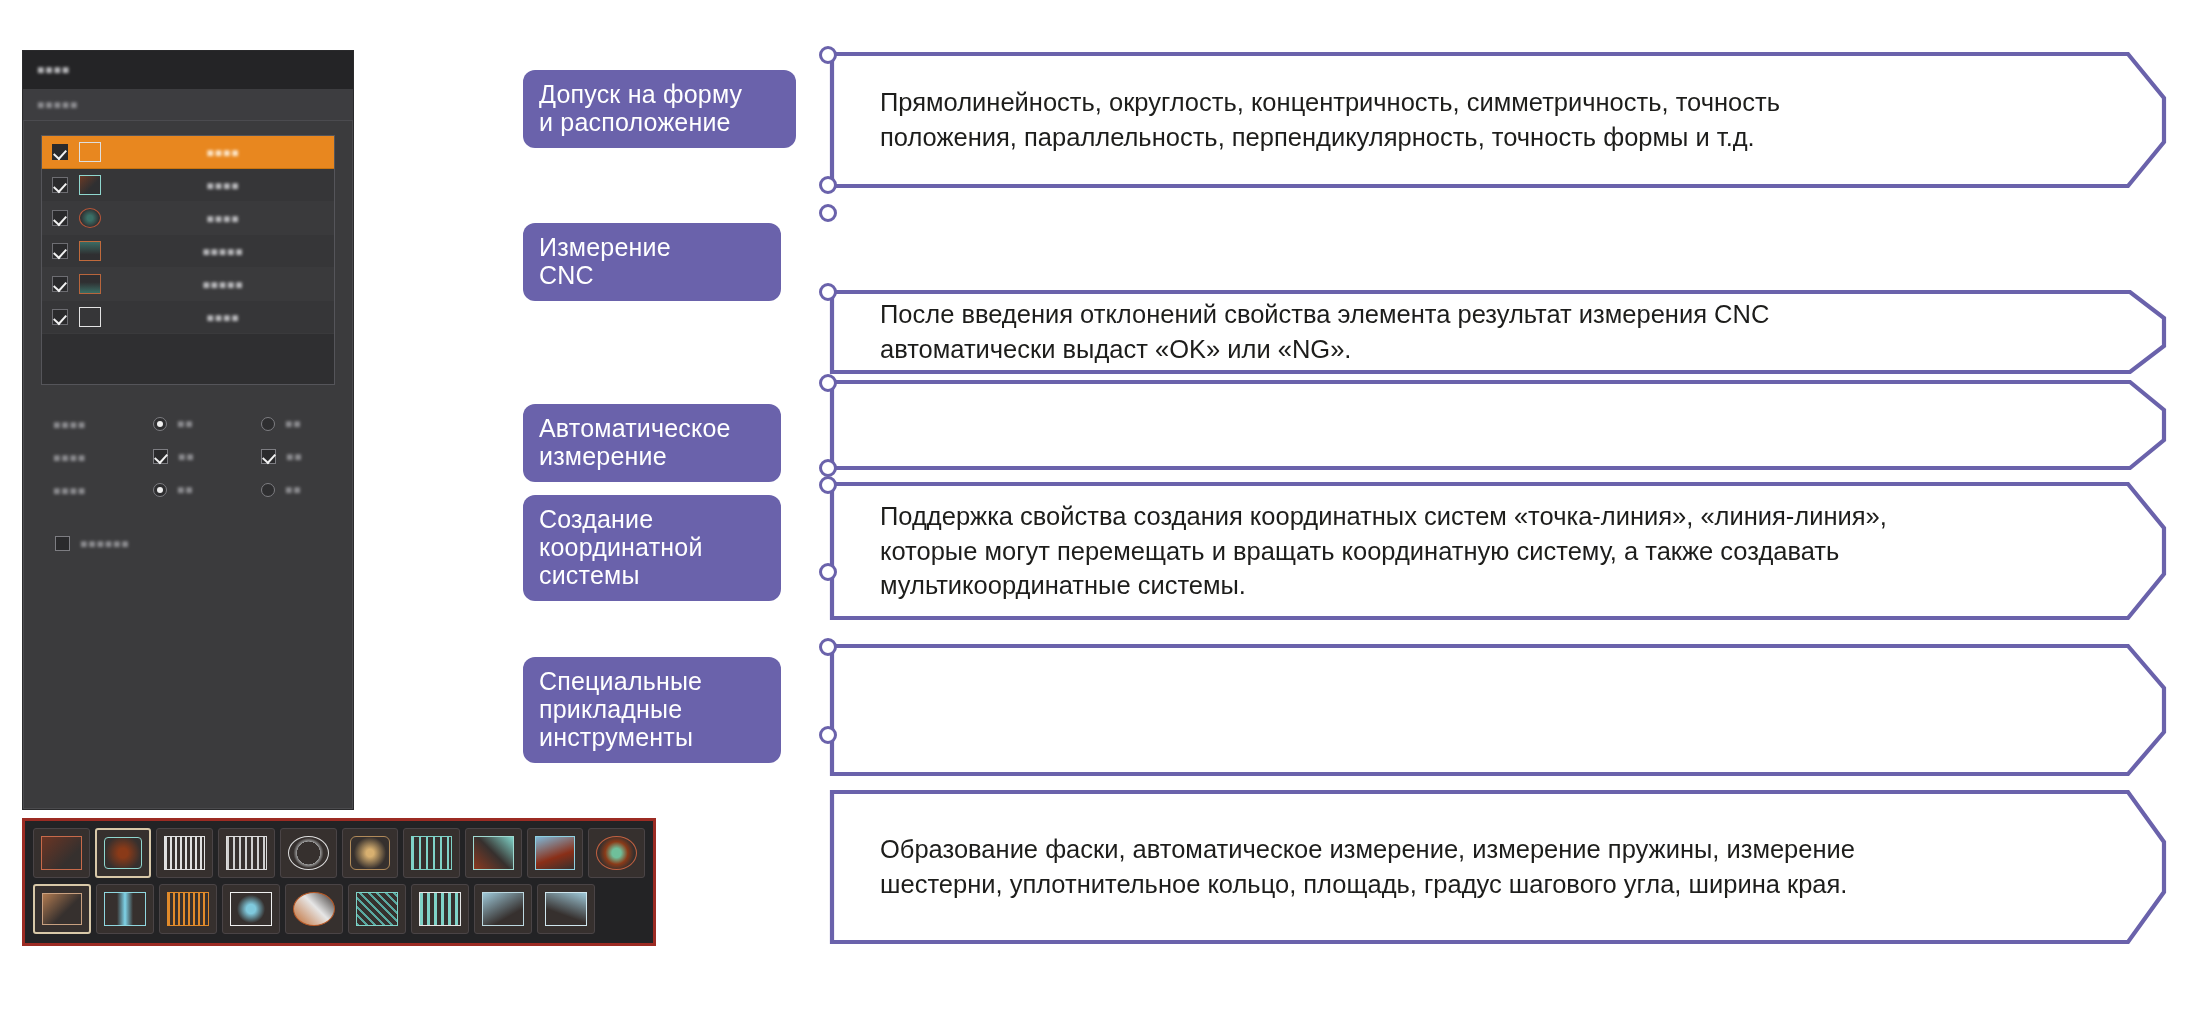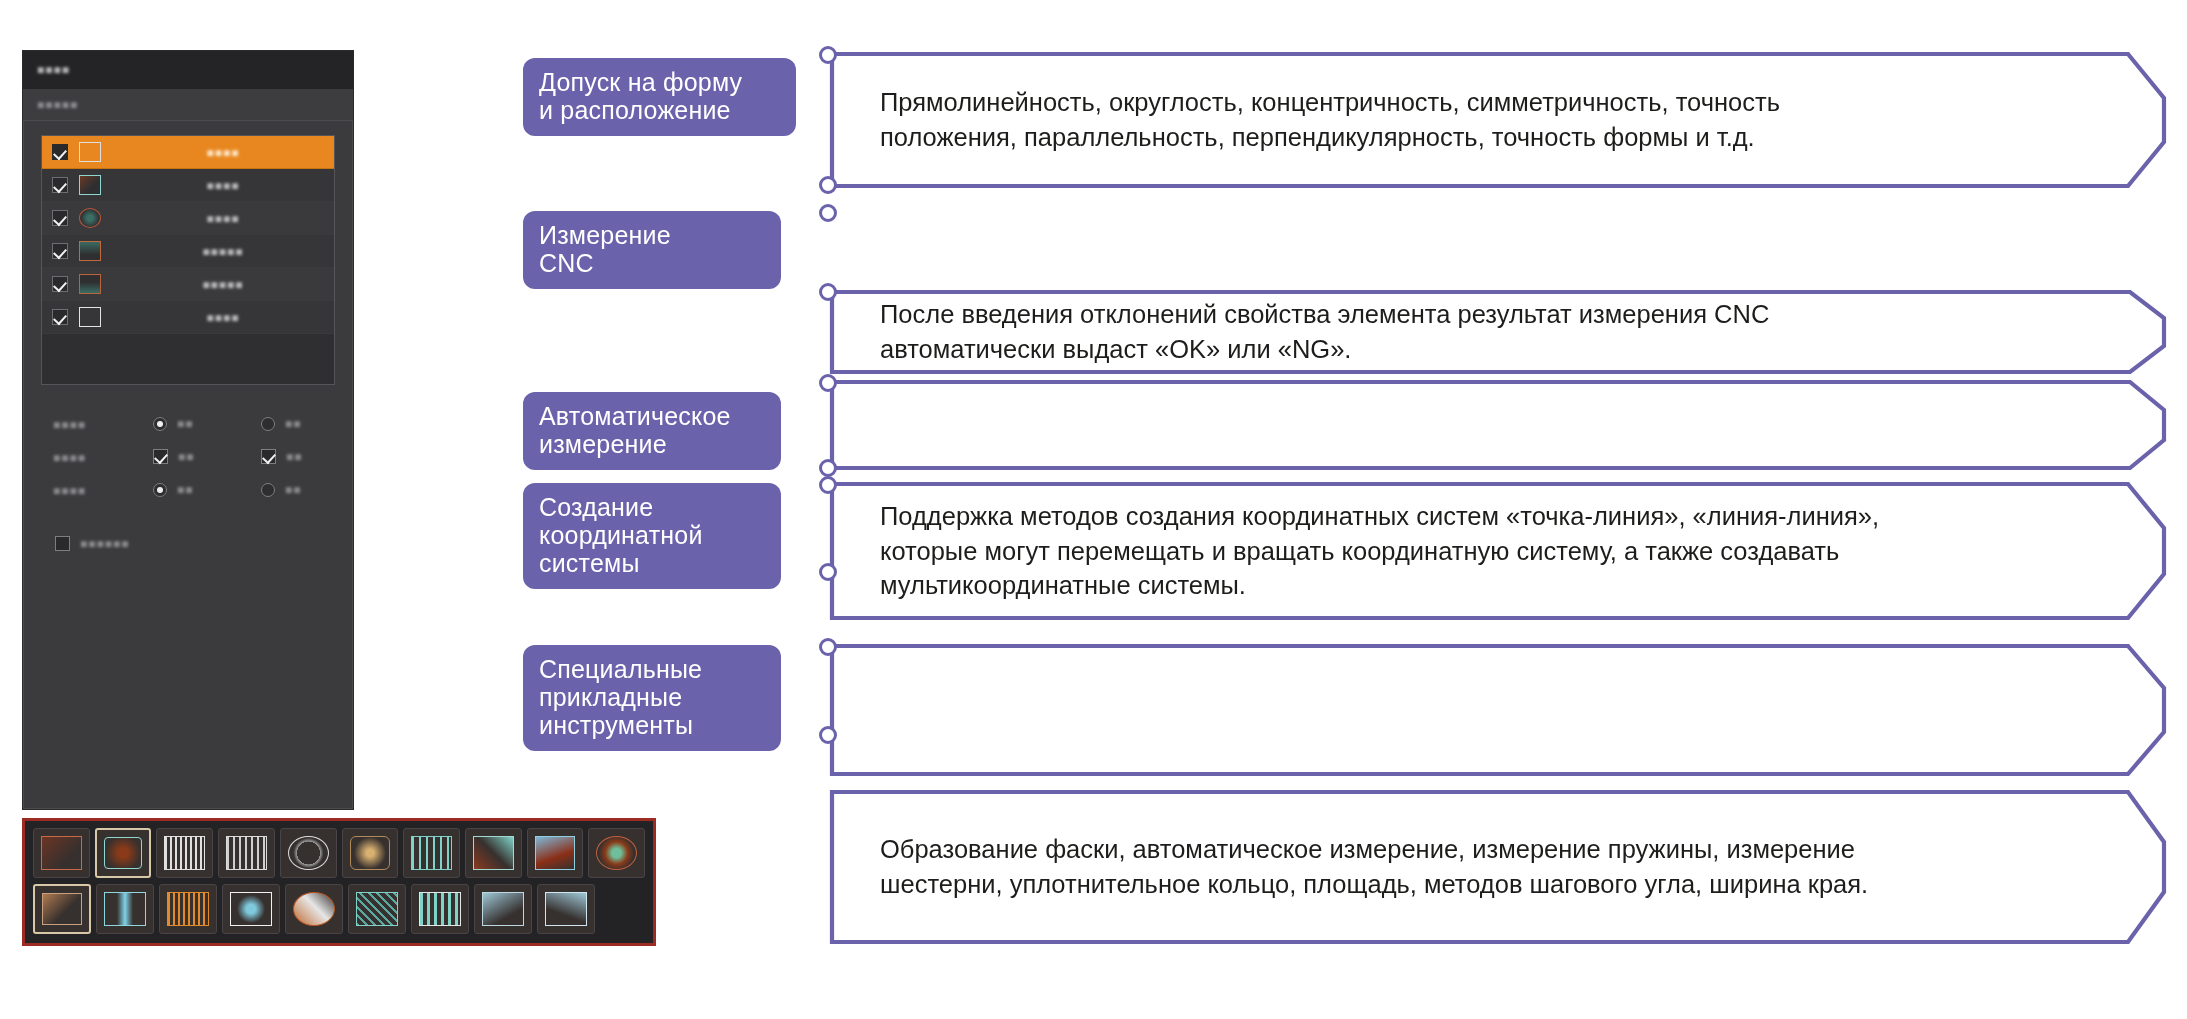--- a/index.html
+++ b/index.html
@@ -139,20 +139,21 @@
     position:absolute;
     background:#6a62ab;
     border-radius:12px;
     color:#fff;
     padding:10px 16px 12px 16px;
     font-size:25px;
     line-height:1.12;
     letter-spacing:.2px;
     white-space:pre-line;
     font-family:"Liberation Sans", sans-serif;
+    margin-top:12px;
   }
 
   .cbox {
     position:absolute;
     background:#ffffff;
   }
   .cbox .frame { position:absolute; inset:0; }
   .cbox .txt {
     position:absolute;
     left:52px; right:48px; top:50%;
@@ -381,36 +382,36 @@
       <path d="M4 4 H1302 L1336 32 V62 L1302 90 H4 V4 Z" fill="#ffffff" stroke="#6a62ab" stroke-width="4.2" vector-effect="non-scaling-stroke"></path>
     </svg>
   </div>
   <span class="dot" style="left:819px; top:374px;"></span>
   <span class="dot" style="left:819px; top:459px;"></span>
 
   <div class="cbox" style="left:828px; top:480px; width:1340px; height:142px;">
     <svg class="frame" viewBox="0 0 1340 142" preserveAspectRatio="none">
       <path d="M4 4 H1300 L1336 48 V94 L1300 138 H4 V4 Z" fill="#ffffff" stroke="#6a62ab" stroke-width="4.2" vector-effect="non-scaling-stroke"></path>
     </svg>
-    <div class="txt">Поддержка методов создания координатных систем «точка-линия», «линия-линия»,
+    <div class="txt">Поддержка свойства создания координатных систем «точка-линия», «линия-линия»,
 которые могут перемещать и вращать координатную систему, а также создавать
 мультикоординатные системы.</div>
   </div>
   <span class="dot" style="left:819px; top:476px;"></span>
   <span class="dot" style="left:819px; top:563px;"></span>
 
   <div class="cbox" style="left:828px; top:642px; width:1340px; height:136px;">
     <svg class="frame" viewBox="0 0 1340 136" preserveAspectRatio="none">
       <path d="M4 4 H1300 L1336 46 V90 L1300 132 H4 V4 Z" fill="#ffffff" stroke="#6a62ab" stroke-width="4.2" vector-effect="non-scaling-stroke"></path>
     </svg>
   </div>
   <span class="dot" style="left:819px; top:638px;"></span>
   <span class="dot" style="left:819px; top:726px;"></span>
 
   <div class="cbox" style="left:828px; top:788px; width:1340px; height:158px;">
     <svg class="frame" viewBox="0 0 1340 158" preserveAspectRatio="none">
       <path d="M4 4 H1300 L1336 54 V104 L1300 154 H4 V4 Z" fill="#ffffff" stroke="#6a62ab" stroke-width="4.2" vector-effect="non-scaling-stroke"></path>
     </svg>
     <div class="txt">Образование фаски, автоматическое измерение, измерение пружины, измерение
-шестерни, уплотнительное кольцо, площадь, методов шагового угла, ширина края.</div>
+шестерни, уплотнительное кольцо, площадь, градус шагового угла, ширина края.</div>
   </div>
 
 </div>
 
 </body></html>

